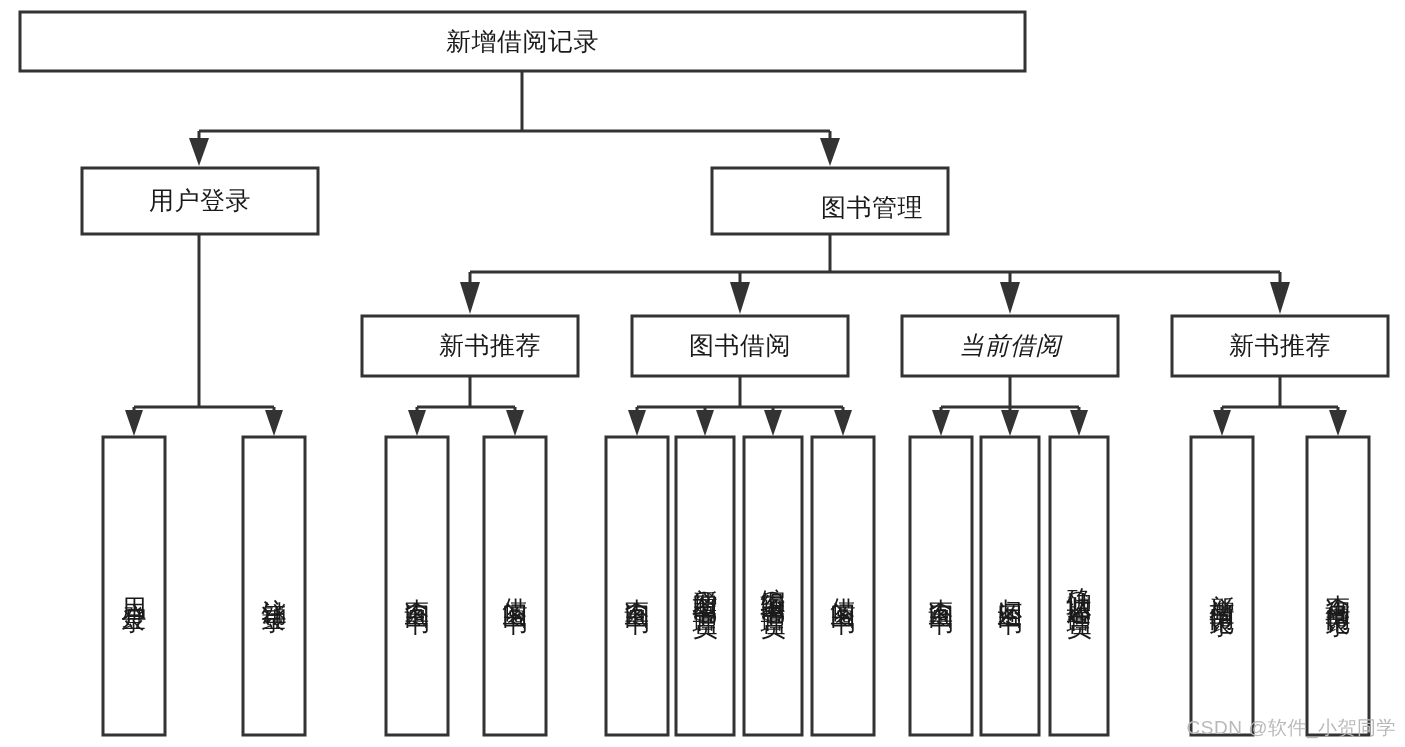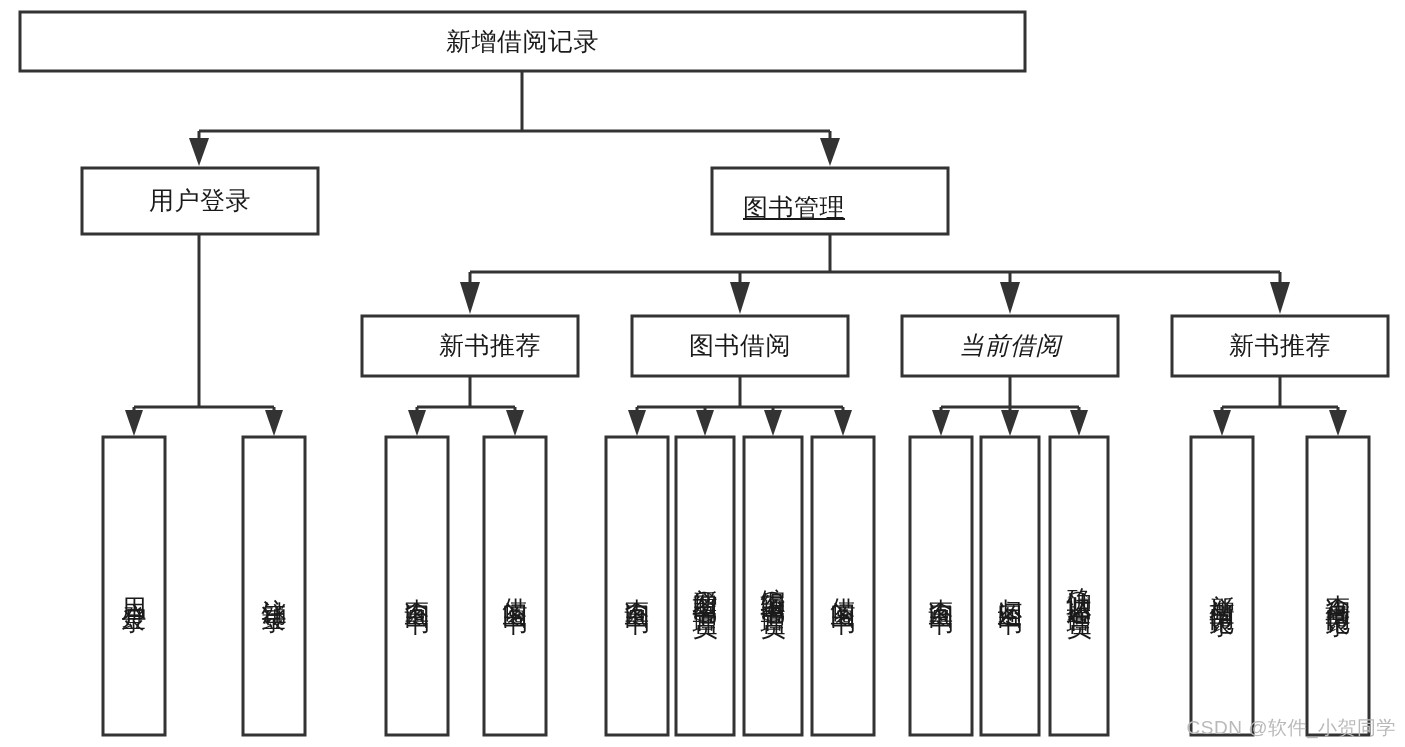--- a/index.html
+++ b/index.html
@@ -182,21 +182,21 @@
     <rect class="node-rect" x="981" y="437" width="58" height="298"></rect>
     <rect class="node-rect" x="1050" y="437" width="58" height="298"></rect>
 
     <rect class="node-rect" x="1191" y="437" width="62" height="298"></rect>
     <rect class="node-rect" x="1307" y="437" width="62" height="298"></rect>
   </svg>
 
   <div class="node-label horizontal" style="left:20px; top:12px; width:1005px; height:59px;">新增借阅记录</div>
 
   <div class="node-label horizontal" style="left:82px; top:168px; width:236px; height:66px;">用户登录</div>
-  <div class="node-label horizontal" style="left:676px; top:168px; width:236px; height:80px;text-decoration:underline;">图书管理</div>
+  <div class="node-label horizontal" style="left:754px; top:168px; width:236px; height:80px;">图书管理</div>
 
   <div class="node-label horizontal" style="left:362px; top:316px; width:216px; height:60px;padding-left:40px;">新书推荐</div>
   <div class="node-label horizontal" style="left:632px; top:316px; width:216px; height:60px;">图书借阅</div>
   <div class="node-label horizontal" style="left:902px; top:316px; width:216px; height:60px;font-style:italic;">当前借阅</div>
   <div class="node-label horizontal" style="left:1172px; top:316px; width:216px; height:60px;">新书推荐</div>
 
   <div class="node-label vertical" style="left:103px; top:437px; width:62px; height:298px;">用户登录</div>
   <div class="node-label vertical" style="left:243px; top:437px; width:62px; height:298px;">注销登录</div>
 
   <div class="node-label vertical" style="left:386px; top:437px; width:62px; height:298px;">查询图书</div>

